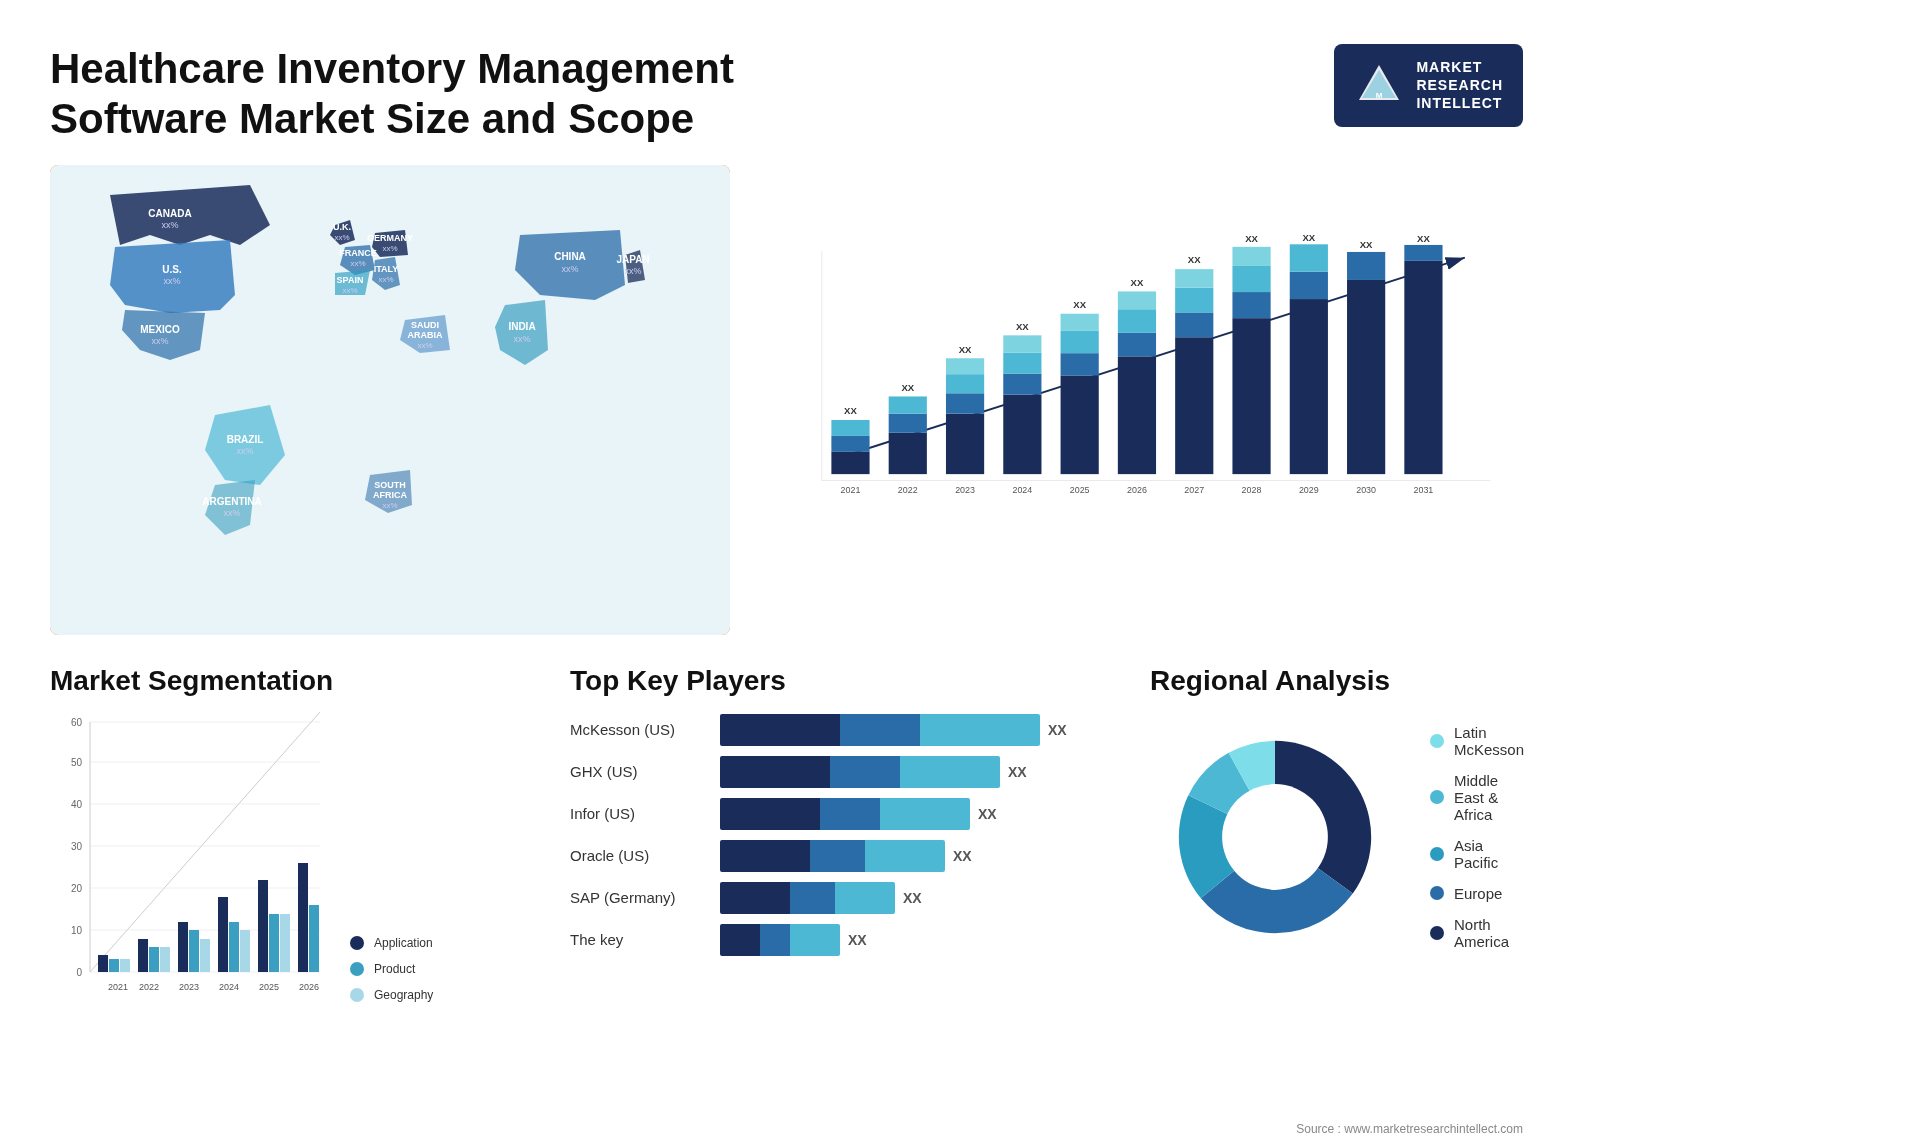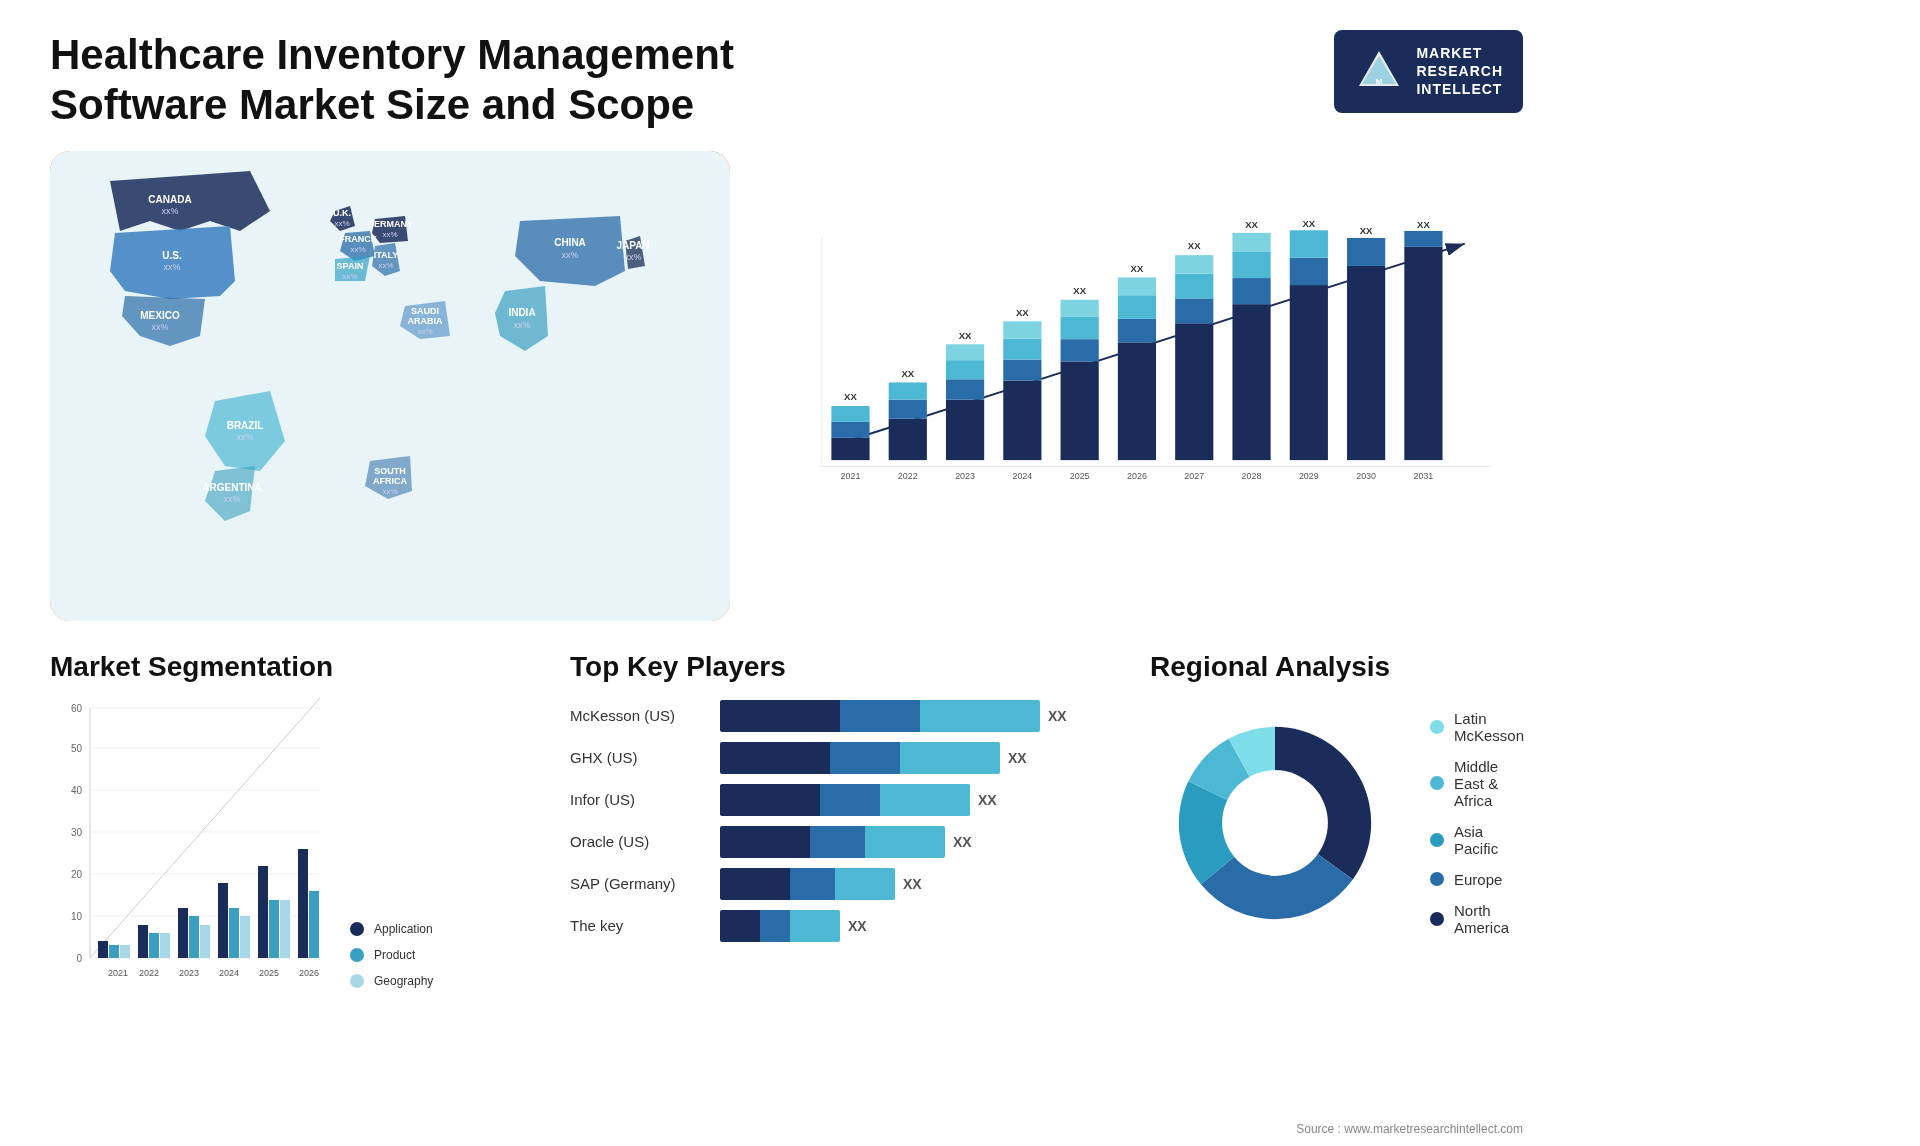--- a/index.html
+++ b/index.html
@@ -7,21 +7,21 @@
       font-family: Arial, sans-serif;
       background: #fff;
       width: 1920px;
       min-height: 1146px;
       overflow: hidden;
     }
     .page-container {
       width: 1573px;
       min-height: 1146px;
       background: #fff;
-      padding: 30px 50px;
+      padding: 44px 50px;
       position: relative;
     }
     
     .header {
       display: flex;
       justify-content: space-between;
       align-items: flex-start;
       margin-bottom: 20px;
     }
     .main-title {
@@ -56,21 +56,21 @@
       display: flex;
       gap: 40px;
       margin-bottom: 30px;
       height: 470px;
     }
     
     .world-map-container {
       flex: 0 0 680px;
       position: relative;
       background: #f97316;
-      border-radius: 20px;
+      border-radius: 8px;
       overflow: hidden;
     }
     
     .bar-chart-container {
       flex: 1;
       position: relative;
       padding: 20px 20px 50px 20px;
     }
     
     .bottom-section {

